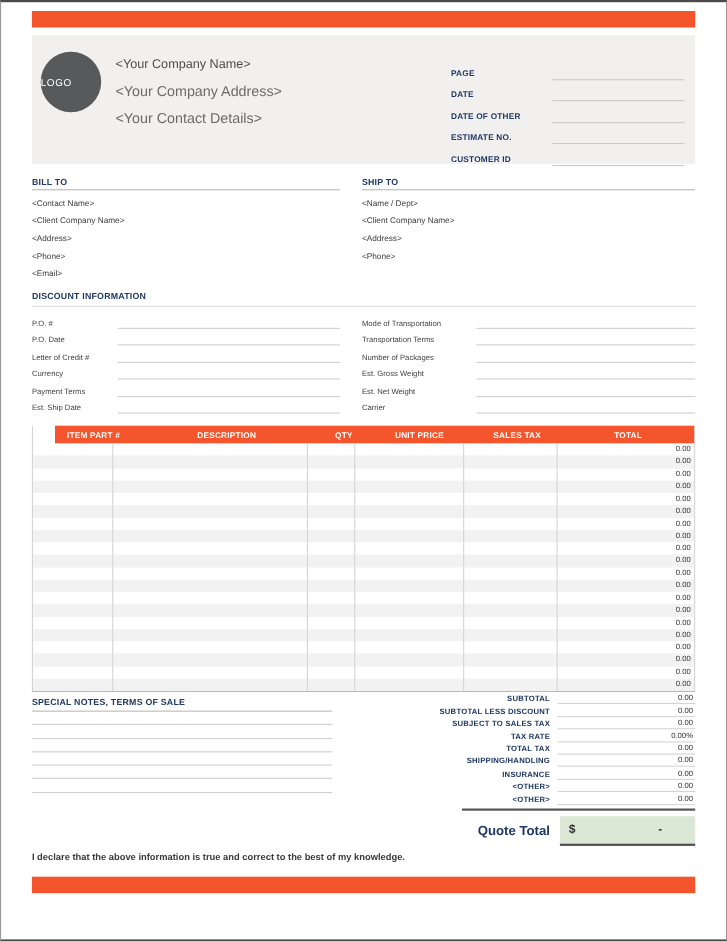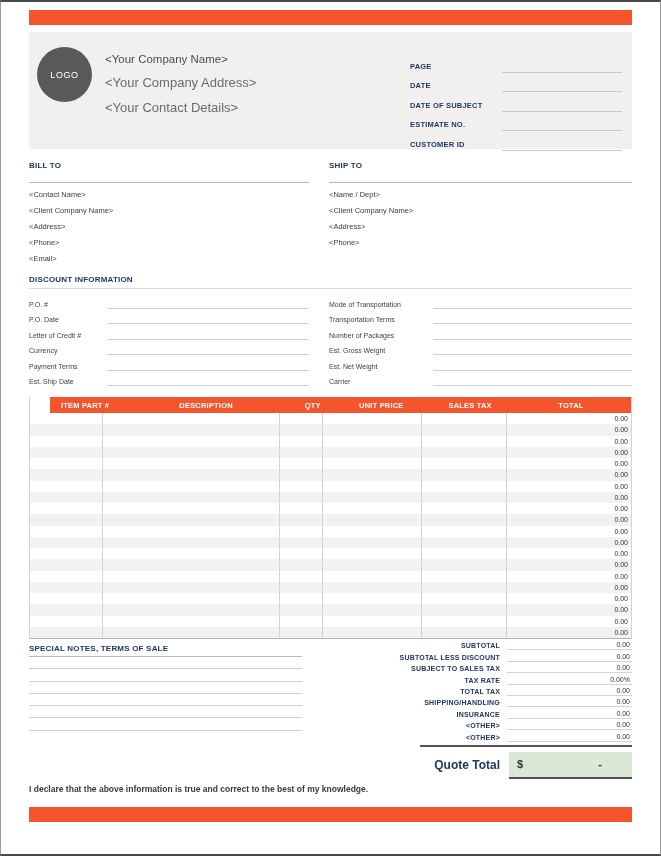--- a/index.html
+++ b/index.html
@@ -17,37 +17,37 @@
   .top-bar,.bottom-bar{ height:15px; background:var(--orange); }
   .top-bar{ margin-top:8px; }
 
   .header-box{
     margin-top:7px; height:117px; background:#F1F0EE;
     display:flex; justify-content:space-between; box-sizing:border-box; padding:12px 10px 0 8px;
   }
   .header-left{ display:flex; }
   .logo-circle{
     width:55px; height:55px; border-radius:50%; background:#58595B; color:#fff;
-    display:flex; align-items:center; justify-content:center;
+    display:flex; align-items:center; justify-content:flex-start;
     font-size:9px; letter-spacing:.6px; margin-top:3px; flex:none;
   }
   .company-block{ margin-left:13px; margin-top:9px; }
   .company-name{ font-size:11.5px; color:#4d4d4d; }
   .company-line{ font-size:13px; color:#6b6b6b; margin-top:10px; }
 
   .header-meta{ width:212px; margin-top:9px; }
   .meta-row{ display:flex; align-items:flex-end; height:19.5px; }
   .meta-label{ width:92px; font-size:7.5px; font-weight:bold; color:var(--navy); padding-bottom:2px; letter-spacing:.2px; }
   .meta-line{ flex:1; border-bottom:1px solid #c9c9c9; height:14px; }
 
   .addr-section{ display:flex; margin-top:12px; }
   .addr-col{ width:280px; }
   .addr-col.right{ margin-left:20px; flex:1; }
   .sec-title{ font-size:8px; font-weight:bold; color:var(--navy); letter-spacing:.2px; }
-  .addr-col .sec-title{ padding-bottom:12px; border-bottom:1.5px solid #b9b9b9; }
+  .addr-col .sec-title{ padding-bottom:2px; border-bottom:1.5px solid #b9b9b9; }
   .ph-line{ font-size:7.5px; color:#3c3c3c; margin-top:7px; line-height:9px; }
 
   .shipment{ margin-top:12px; }
   .shipment > .sec-title{ padding-bottom:4px; border-bottom:1px solid #dcdcdc; }
   .ship-cols{ display:flex; margin-top:4px; }
   .ship-col{ width:280px; }
   .ship-col.right{ margin-left:20px; flex:1; }
   .field-row{ display:flex; align-items:flex-end; height:15.5px; }
   .field-label{ font-size:7px; color:#3f3f3f; padding-bottom:1px; }
   .ship-col.left .field-label{ width:78px; }
@@ -110,21 +110,21 @@
       <div class="header-meta" id="meta-fields">
           <div class="meta-row">
             <span class="meta-label">PAGE</span>
             <span class="meta-line"></span>
           </div>
           <div class="meta-row">
             <span class="meta-label">DATE</span>
             <span class="meta-line"></span>
           </div>
           <div class="meta-row">
-            <span class="meta-label">DATE OF SUBJECT</span>
+            <span class="meta-label">DATE OF OTHER</span>
             <span class="meta-line"></span>
           </div>
           <div class="meta-row">
             <span class="meta-label">ESTIMATE NO.</span>
             <span class="meta-line"></span>
           </div>
           <div class="meta-row">
             <span class="meta-label">CUSTOMER ID</span>
             <span class="meta-line"></span>
           </div>

